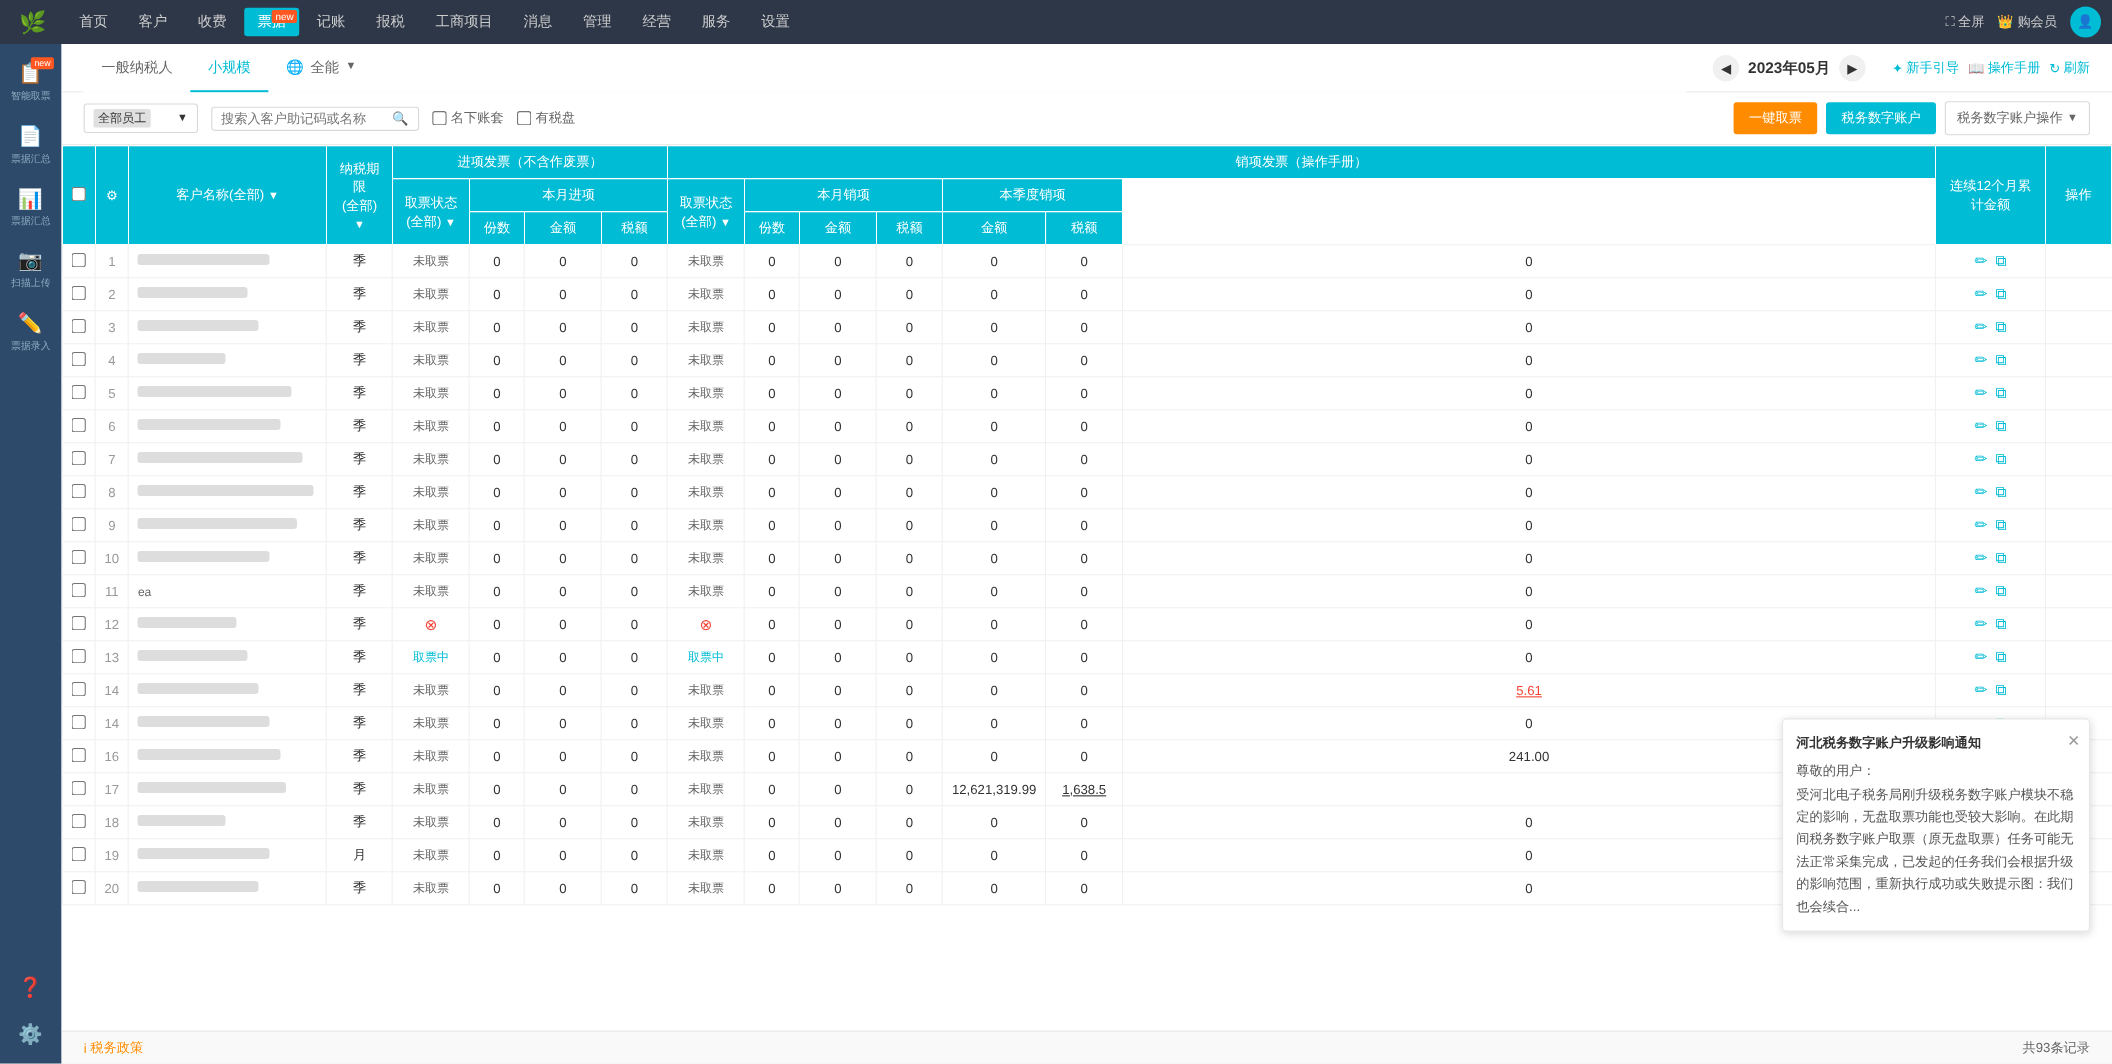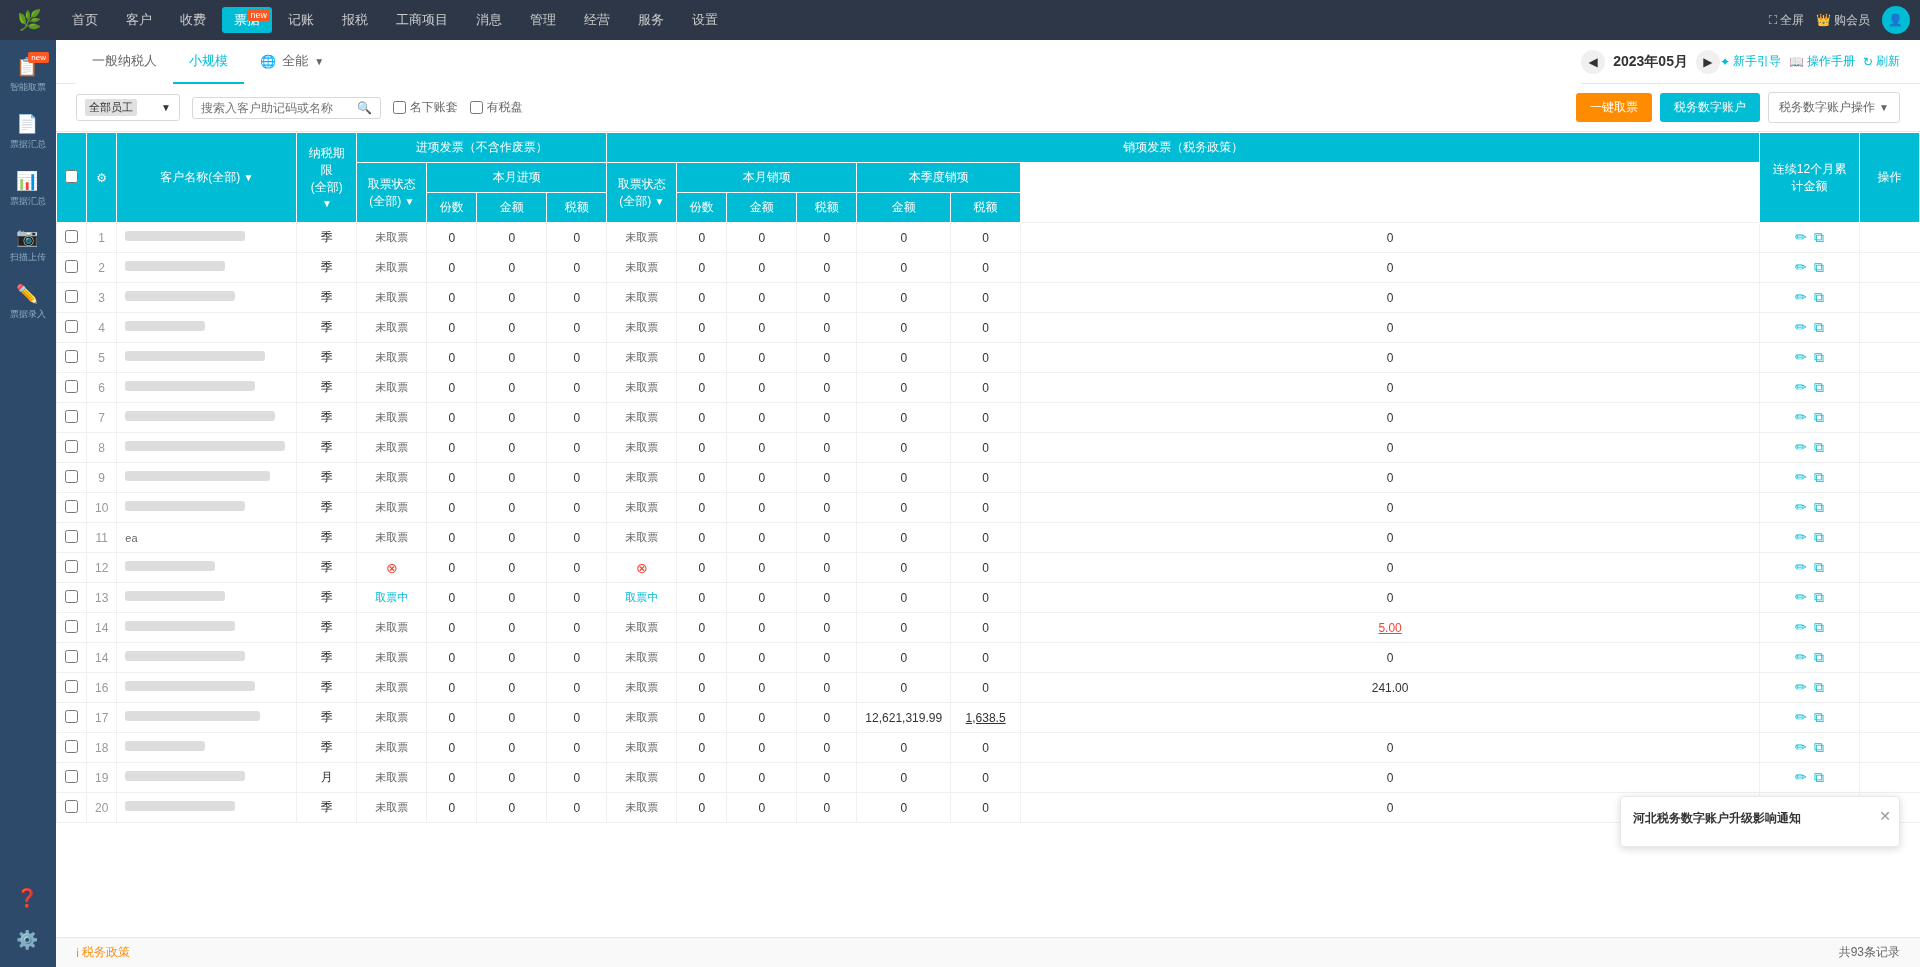--- a/index.html
+++ b/index.html
@@ -125,21 +125,21 @@
     <div class="sidebar-item">
       <span class="icon">❓</span>
     </div>
     <div class="sidebar-item">
       <span class="icon">⚙️</span>
     </div>
   </div>
 
   <div class="main-content">
 
-    <div style="background:#fff;border-bottom:1px solid #e8e8e8;display:flex;padding:0 20px;height:44px;">
+    <div style="background:#fff;border-bottom:1px solid #e8e8e8;display:flex;align-items:center;padding:12px 20px;height:44px;gap:24px;">
       <div class="tabs-bar" style="flex:1;padding:0;border-bottom:none;height:44px;gap:0;">
         <div class="tab-item">一般纳税人</div>
         <div class="tab-item active">小规模</div>
         <div class="tab-item">
           <span>🌐</span>
           <span>全能</span>
           <span style="font-size:10px;">▼</span>
         </div>
       </div>
       <div class="month-nav">
@@ -187,21 +187,21 @@
           <tr>
             <th rowspan="3" style="width:30px;"><input type="checkbox" style=""></th>
             <th rowspan="3" style="width:24px;">⚙</th>
             <th rowspan="3" style="width:180px;">
               客户名称(全部) <span style="font-size:10px;">▼</span>
             </th>
             <th rowspan="3" style="width:60px;">
               纳税期限<br>(全部) <span style="font-size:10px;">▼</span>
             </th>
             <th colspan="4">进项发票（不含作废票）</th>
-            <th colspan="7">销项发票（税务政策）</th>
+            <th colspan="7">销项发票（操作手册）</th>
             <th rowspan="3" style="width:100px;">连续12个月累计金额</th>
             <th rowspan="3" style="width:60px;">操作</th>
           </tr>
           <tr>
             <th rowspan="2" style="width:70px;">
               取票状态<br>(全部) <span style="font-size:10px;">▼</span>
             </th>
             <th colspan="3">本月进项</th>
             <th rowspan="2" style="width:70px;">
               取票状态<br>(全部) <span style="font-size:10px;">▼</span>
@@ -502,21 +502,21 @@
     <td><span class="tag-未取票">未取票</span></td>
     <td>0</td>
     <td>0</td>
     <td>0</td>
     <td><span class="tag-未取票">未取票</span></td>
     <td>0</td>
     <td>0</td>
     <td>0</td>
     <td>0</td>
     <td>0</td>
-    <td><span style="color:#f44336;text-decoration:underline;">5.00</span></td>
+    <td><span style="color:#f44336;text-decoration:underline;">5.61</span></td>
     <td>
       <span class="action-btn" title="编辑">✏</span>
       <span class="action-btn" title="复制">⧉</span>
     </td>
   </tr>
             <tr>
     <td><input type="checkbox" style=""></td>
     <td><span class="row-num">14</span></td>
     <td class="left"><span class="blurred" style="width:120px;">&nbsp;&nbsp;&nbsp;&nbsp;&nbsp;&nbsp;&nbsp;&nbsp;&nbsp;&nbsp;</span></td>
     <td>季</td>
@@ -651,13 +651,17 @@
         <span>税务政策</span>
       </span>
       <span>共93条记录</span>
     </div>
   </div>
 </div>
 
 <div class="tooltip-panel">
   <span class="tooltip-close">✕</span>
   <div class="title">河北税务数字账户升级影响通知</div>
+  <div style="line-height:1.7;color:#555;">
+    尊敬的用户：<br>
+    受河北电子税务局刚升级税务数字账户模块不稳定的影响，无盘取票功能也受较大影响。在此期间税务数字账户取票（原无盘取票）任务可能无法正常采集完成，已发起的任务我们会根据升级的影响范围，重新执行成功或失败提示图：我们也会续合...
+  </div>
 </div>
 
 </body></html>

